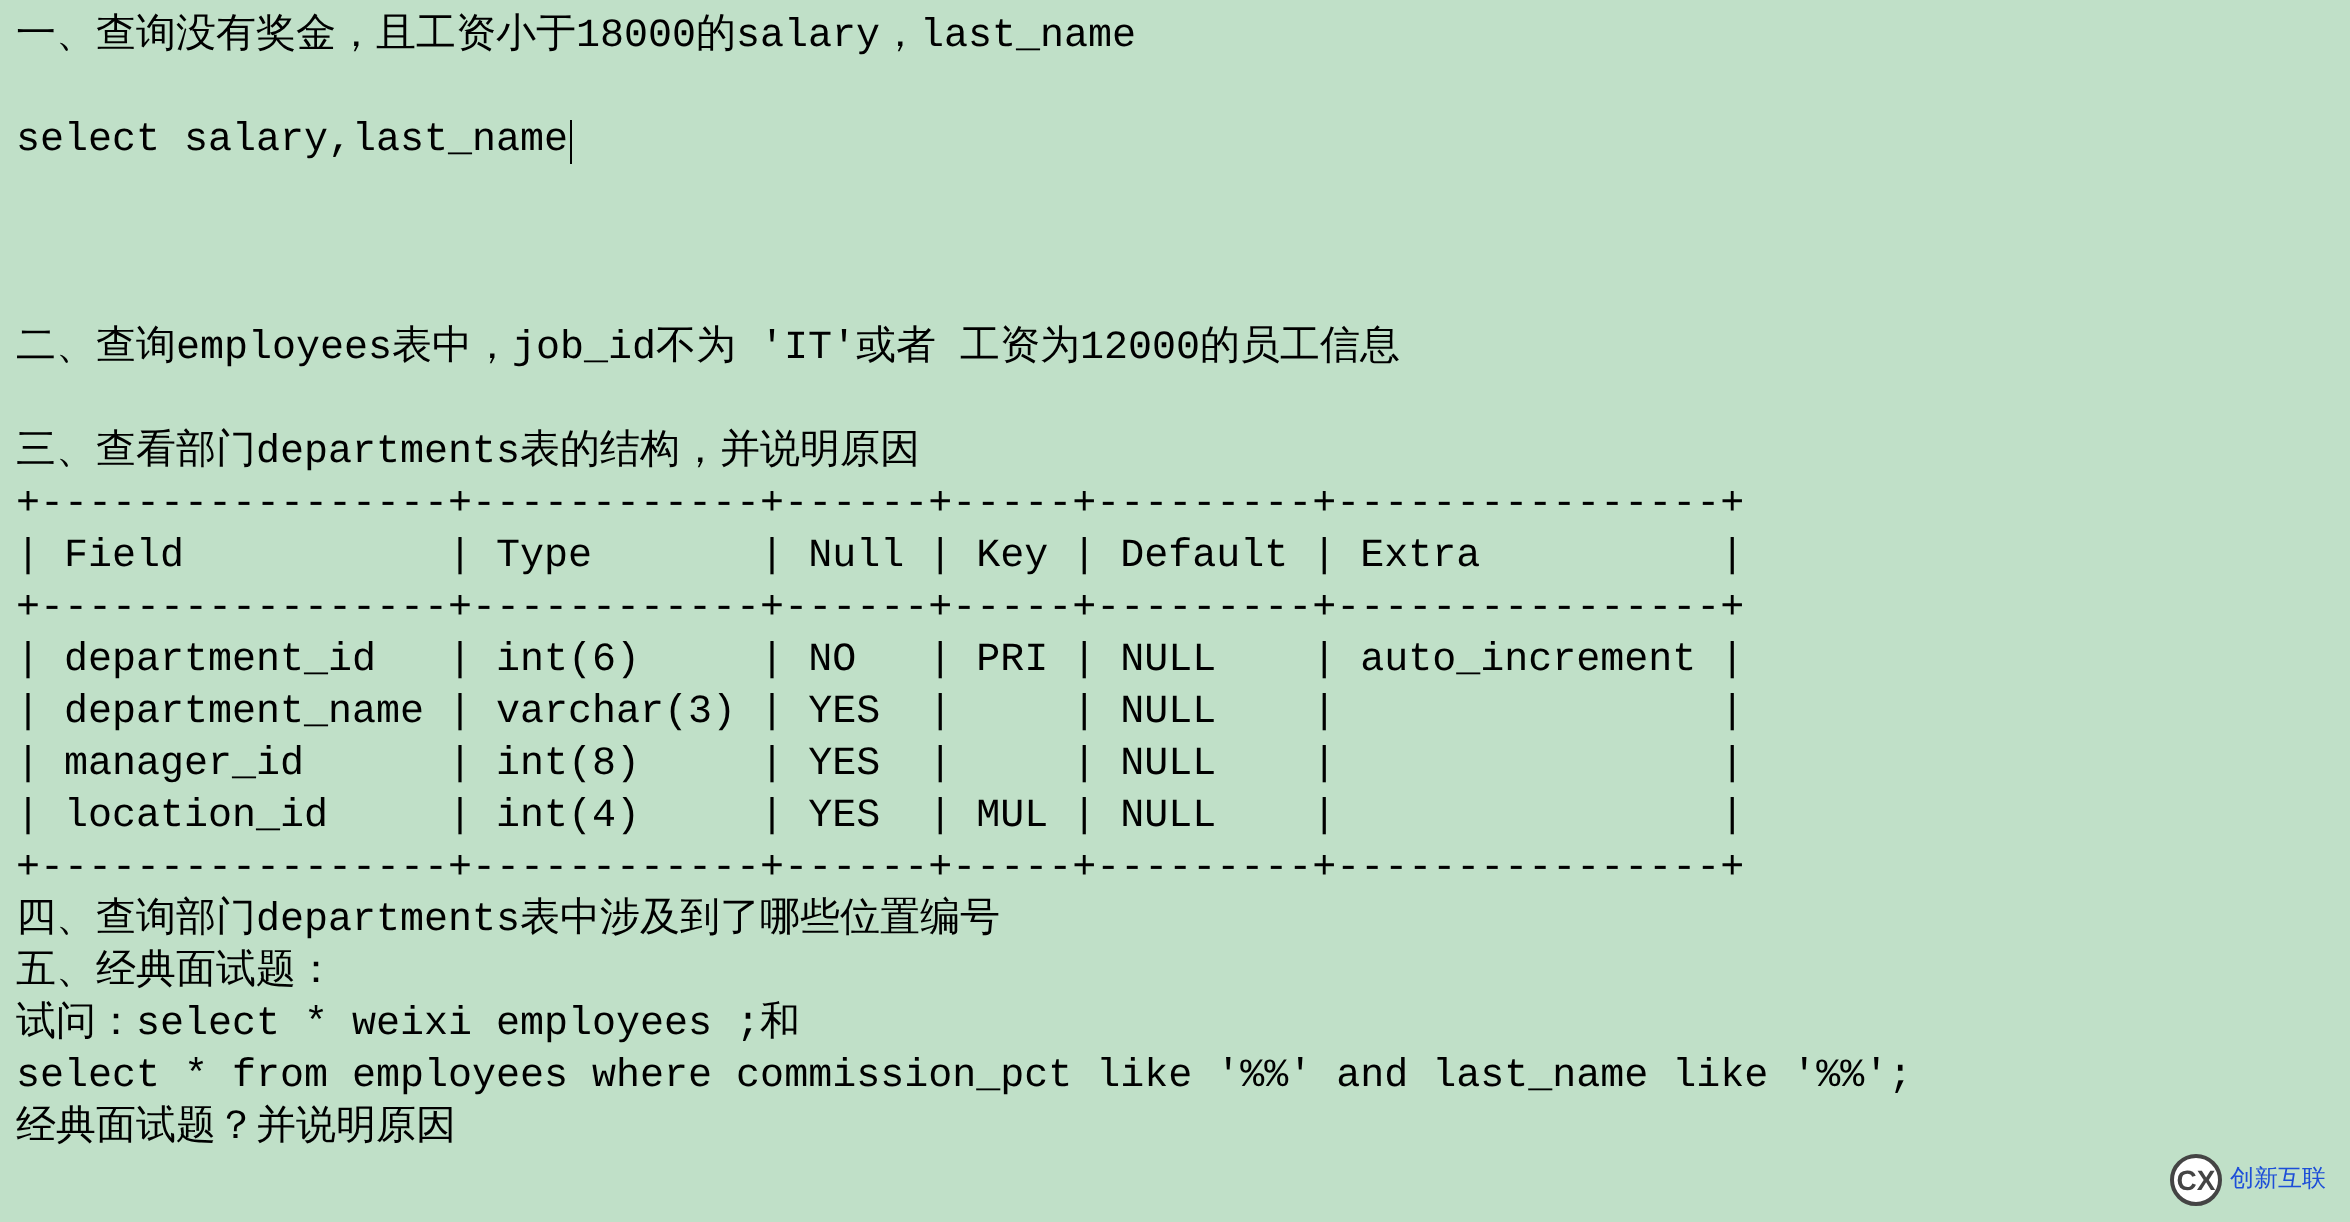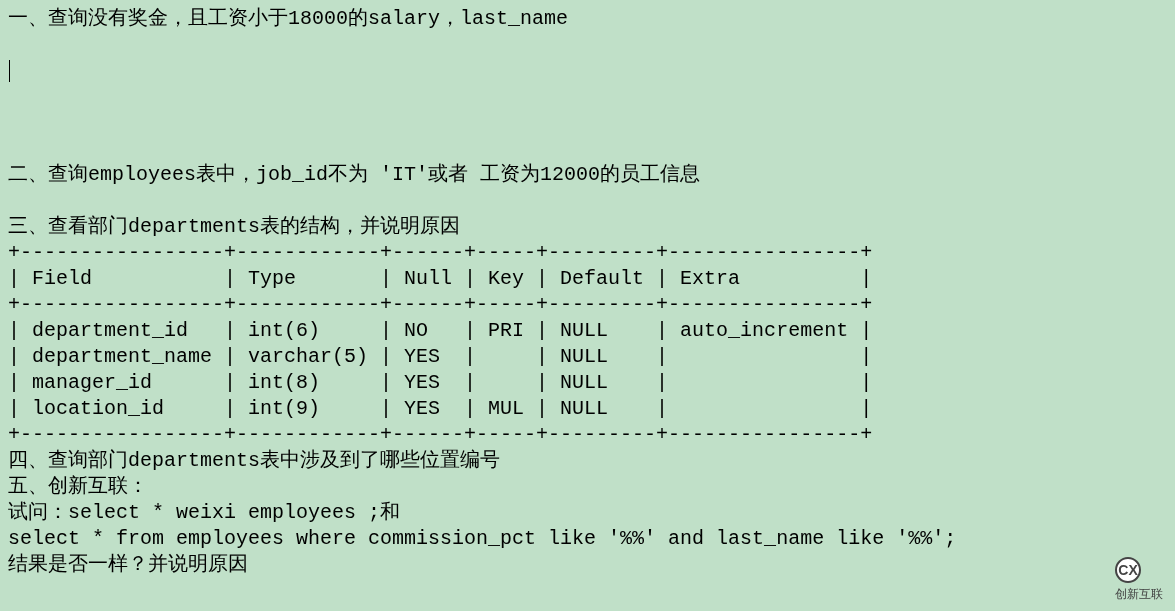--- a/index.html
+++ b/index.html
@@ -26,73 +26,72 @@
       gap: 6px;
     }
     .watermark-url {
       color: rgba(0,0,0,0.22);
       font-size: 15px;
       font-family: Arial, sans-serif;
       letter-spacing: 0.2px;
     }
     .wm-logo {
       display: flex;
-      align-items: flex-start;
+      align-items: center;
       gap: 4px;
-      flex-direction: column;
     }
     .wm-circle {
       width: 26px;
       height: 26px;
       border-radius: 50%;
       border: 2px solid #444;
       display: flex;
       align-items: center;
       justify-content: center;
       font-weight: bold;
       font-size: 14px;
       color: #444;
       font-family: Arial, sans-serif;
       background: #fff;
     }
-    .wm-text { font-size: 12px; color: #404040; font-family: "Microsoft YaHei", sans-serif; }
+    .wm-text { font-size: 12px; color: #1d4ed8; font-family: "Microsoft YaHei", sans-serif; }
     .cursor {
       display: inline-block;
       width: 1px;
       height: 22px;
       background: #000;
       vertical-align: text-bottom;
       margin-left: 1px;
     }
   </style>
 </head>
 <body>
 
 <div class="line">一、查询没有奖金，且工资小于18000的salary，last_name</div>
 <div style="height:26px"></div>
-<div class="line"><span class="cursor"></span></div>
+<div class="line"><span>select salary,last_name</span><span class="cursor"></span></div>
 <div style="height:78px"></div>
 <div class="line">二、查询employees表中，job_id不为 'IT'或者 工资为12000的员工信息</div>
 <div style="height:26px"></div>
 <div class="line">三、查看部门departments表的结构，并说明原因</div>
 
 <div class="sep-line">+-----------------+------------+------+-----+---------+----------------+</div>
 <div class="sep-line">| Field           | Type       | Null | Key | Default | Extra          |</div>
 <div class="sep-line">+-----------------+------------+------+-----+---------+----------------+</div>
 <div class="sep-line">| department_id   | int(6)     | NO   | PRI | NULL    | auto_increment |</div>
-<div class="sep-line">| department_name | varchar(5) | YES  |     | NULL    |                |</div>
+<div class="sep-line">| department_name | varchar(3) | YES  |     | NULL    |                |</div>
 <div class="sep-line">| manager_id      | int(8)     | YES  |     | NULL    |                |</div>
-<div class="sep-line">| location_id     | int(9)     | YES  | MUL | NULL    |                |</div>
+<div class="sep-line">| location_id     | int(4)     | YES  | MUL | NULL    |                |</div>
 <div class="sep-line">+-----------------+------------+------+-----+---------+----------------+</div>
 
 <div class="line">四、查询部门departments表中涉及到了哪些位置编号</div>
-<div class="line">五、创新互联：</div>
+<div class="line">五、经典面试题：</div>
 <div class="line">试问：select * weixi employees ;和</div>
 <div class="line">select * from employees where commission_pct like '%%' and last_name like '%%';</div>
-<div class="line">结果是否一样？并说明原因</div>
+<div class="line">经典面试题？并说明原因</div>
 
 <div class="watermark">
   <div class="wm-logo">
     <div class="wm-circle">CX</div>
     <div>
       <div class="wm-text">创新互联</div>
     </div>
   </div>
 </div>
 

